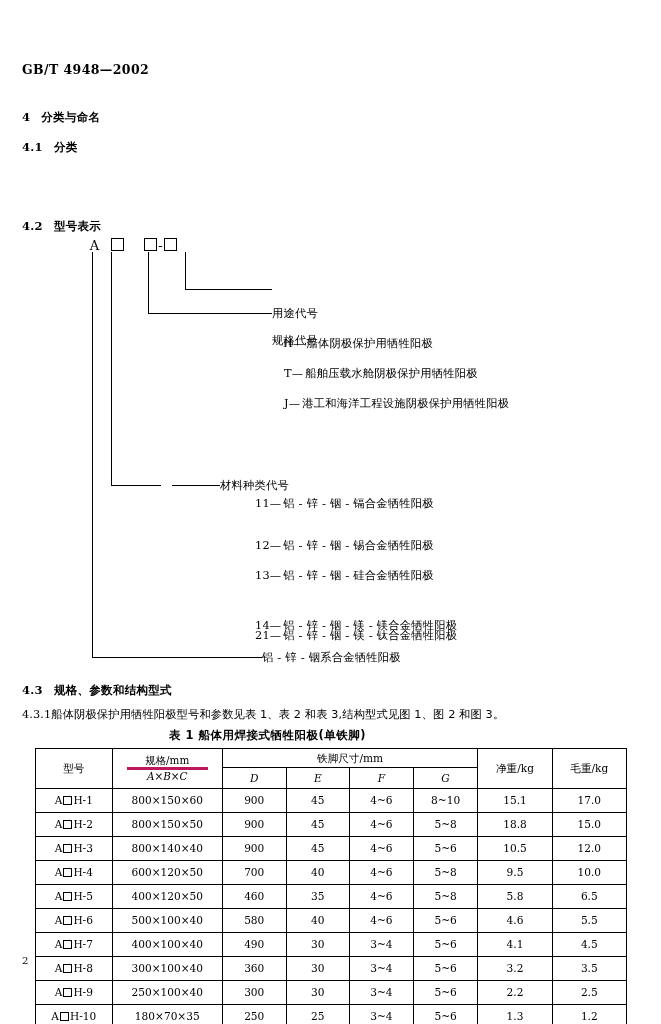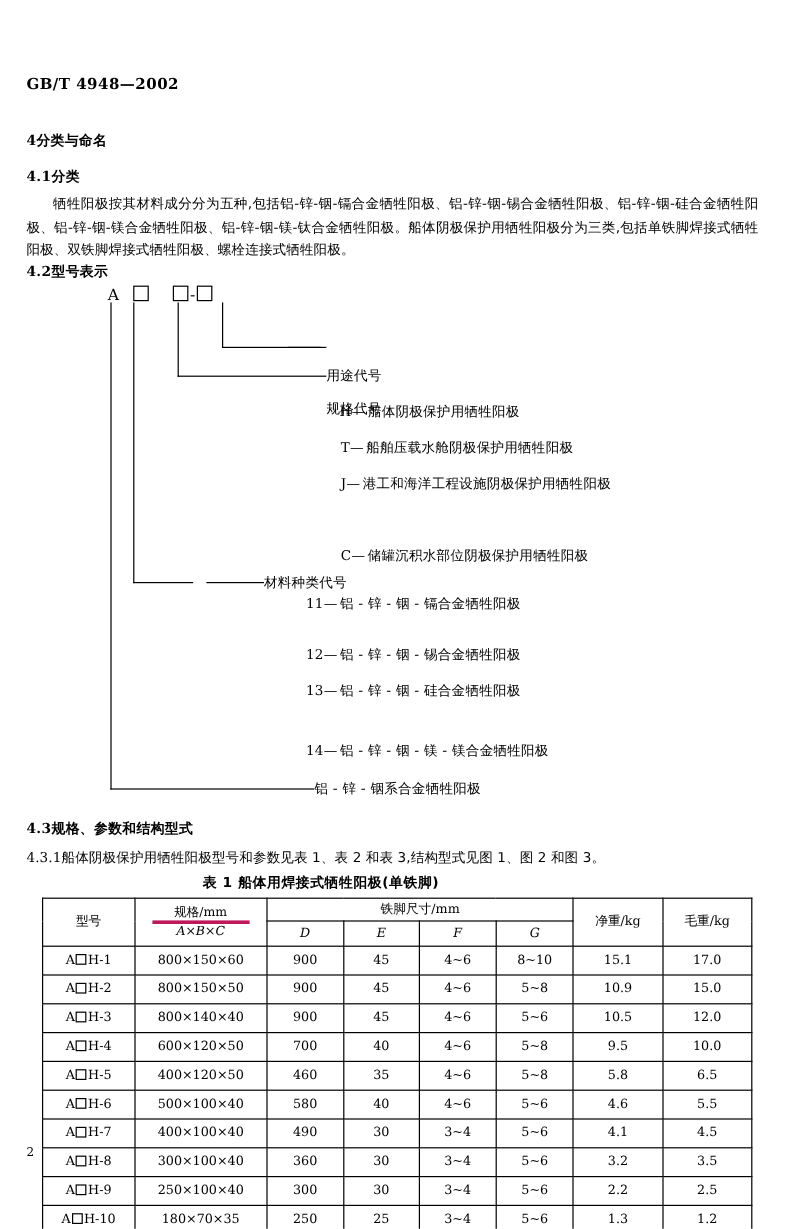--- a/index.html
+++ b/index.html
@@ -40,20 +40,21 @@
     font-weight: bold;
     letter-spacing: 0.3px;
     white-space: nowrap;
   }
   .h-num {
     display: inline-block;
     font-family: "DejaVu Serif", "Liberation Serif", serif;
   }
   .h-txt {
     display: inline-block;
+    margin-left: 11px;
   }
   .body-par {
     position: absolute;
     font-size: 11.3px;
     line-height: 19.5px;
     text-align: justify;
     letter-spacing: 0.1px;
   }
   .body-par .indent { display: inline-block; width: 22px; }
 
@@ -180,23 +181,20 @@
   <div class="std-header">GB/T 4948—2002</div>
 
   <div class="h-clause" style="left:22px; top:110px;">
     <span class="h-num">4</span><span class="h-txt">分类与命名</span>
   </div>
 
   <div class="h-clause" style="left:22px; top:140px;">
     <span class="h-num">4.1</span><span class="h-txt">分类</span>
   </div>
 
-  <div class="body-par" style="left:22px; top:160px; width:610px;">
-    <span class="indent"></span><span>牺牲阳极按其材料成分分为五种,包括铝-锌-铟-镉合金牺牲阳极、铝-锌-铟-锡合金牺牲阳极、铝-锌-铟-硅合金牺牲阳极、铝-锌-铟-镁合金牺牲阳极、铝-锌-铟-镁-钛合金牺牲阳极。船体阴极保护用牺牲阳极分为三类,包括单铁脚焊接式牺牲阳极、双铁脚焊接式牺牲阳极、螺栓连接式牺牲阳极。</span>
-  </div>
 
   <div class="h-clause" style="left:22px; top:219px;">
     <span class="h-num">4.2</span><span class="h-txt">型号表示</span>
   </div>
 
   <div class="diagram">
 
     <div class="code-row">
       <span class="code-A">A</span><span class="sqbox"></span><span class="sqbox tight"></span><span class="dash-sep">-</span><span class="sqbox tight" style="margin-left:0;"></span>
     </div>
@@ -212,40 +210,40 @@
 
     <div class="lbl" style="left:283px; top:336px;">
       <span class="lbl-code">H—</span><span>船体阴极保护用牺牲阳极</span>
     </div>
     <div class="lbl" style="left:284px; top:366px;">
       <span class="lbl-code">T—</span><span>船舶压载水舱阴极保护用牺牲阳极</span>
     </div>
     <div class="lbl" style="left:284px; top:396px;">
       <span class="lbl-code">J—</span><span>港工和海洋工程设施阴极保护用牺牲阳极</span>
     </div>
-    <div class="lbl" style="left:284px; top:456px;">
-      <span class="lbl-code">C—</span><span>储罐沉积水部位阴极保护用牺牲阳极</span>
-    </div>
 
     <div class="ln v" style="left:111px; top:252px; height:234px;"></div>
     <div class="ln h" style="left:111px; top:485px; width:50px;"></div>
     <div class="ln h" style="left:172px; top:485px; width:48px;"></div>
     <div class="lbl" style="left:220px; top:478px;">材料种类代号</div>
 
     <div class="lbl" style="left:255px; top:496px;">
       <span class="lbl-code">11—</span><span>铝 - 锌 - 铟 - 镉合金牺牲阳极</span>
     </div>
     <div class="lbl" style="left:255px; top:538px;">
       <span class="lbl-code">12—</span><span>铝 - 锌 - 铟 - 锡合金牺牲阳极</span>
     </div>
     <div class="lbl" style="left:255px; top:568px;">
       <span class="lbl-code">13—</span><span>铝 - 锌 - 铟 - 硅合金牺牲阳极</span>
     </div>
     <div class="lbl" style="left:255px; top:598px;margin-top:20px;">
       <span class="lbl-code">14—</span><span>铝 - 锌 - 铟 - 镁 - 镁合金牺牲阳极</span>
+    </div>
+    <div class="lbl" style="left:255px; top:628px;">
+      <span class="lbl-code">21—</span><span>铝 - 锌 - 铟 - 镁 - 钛合金牺牲阳极</span>
     </div>
 
     <div class="ln v" style="left:92px; top:252px; height:406px;"></div>
     <div class="ln h" style="left:92px; top:657px; width:170px;"></div>
     <div class="lbl" style="left:262px; top:650px;">铝 - 锌 - 铟系合金牺牲阳极</div>
   </div>
 
 </div>
 
 <div class="h-clause" style="left:22px; top:683px;">
@@ -289,21 +287,21 @@
         <td class="colw">15.1</td>
         <td class="colw">17.0</td>
       </tr>
       <tr>
         <td class="colmodel"><span>A</span><span class="cell-box"></span><span>H-2</span></td>
         <td class="colspec">800×150×50</td>
         <td class="coldim">900</td>
         <td class="coldim">45</td>
         <td class="coldim">4~6</td>
         <td class="coldim">5~8</td>
-        <td class="colw">10.9</td>
+        <td class="colw">18.8</td>
         <td class="colw">15.0</td>
       </tr>
       <tr>
         <td class="colmodel"><span>A</span><span class="cell-box"></span><span>H-3</span></td>
         <td class="colspec">800×140×40</td>
         <td class="coldim">900</td>
         <td class="coldim">45</td>
         <td class="coldim">4~6</td>
         <td class="coldim">5~6</td>
         <td class="colw">10.5</td>

